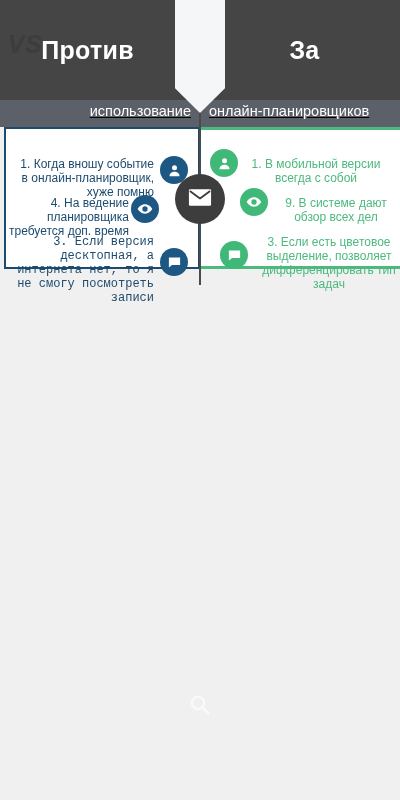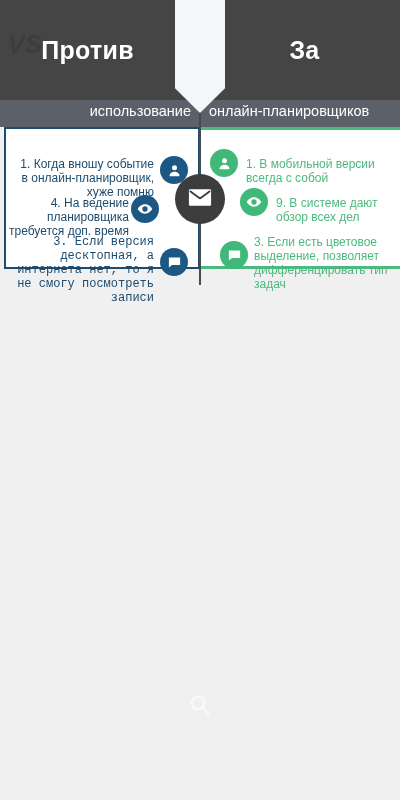--- a/index.html
+++ b/index.html
@@ -76,20 +76,21 @@
     background: #5c6068;
     z-index: 2;
   }
   .subbar-half {
     position: absolute;
     top: 0;
     height: 22px;
     display: flex;
     align-items: center;
     box-sizing: border-box;
+    text-decoration: underline;
   }
   .subbar-left {
     left: 0;
     width: 199px;
     justify-content: flex-end;
     padding-right: 8px;
   }
   .subbar-right {
     left: 201px;
     width: 199px;
@@ -152,21 +153,21 @@
     display: flex;
     align-items: center;
     box-sizing: border-box;
   }
   .row-text {
     font-size: 12px;
     line-height: 14px;
     margin-top: 16px;
   }
   .left .row-text  { color: #1d4b6e; text-align: right; }
-  .right .row-text { color: #4cb97e; text-align: left; }
+  .right .row-text { color: #4cb97e; text-align: center; }
 
   
   .circle {
     border-radius: 50%;
     flex: 0 0 auto;
     display: flex;
     align-items: center;
     justify-content: center;
     position: relative;
   }

